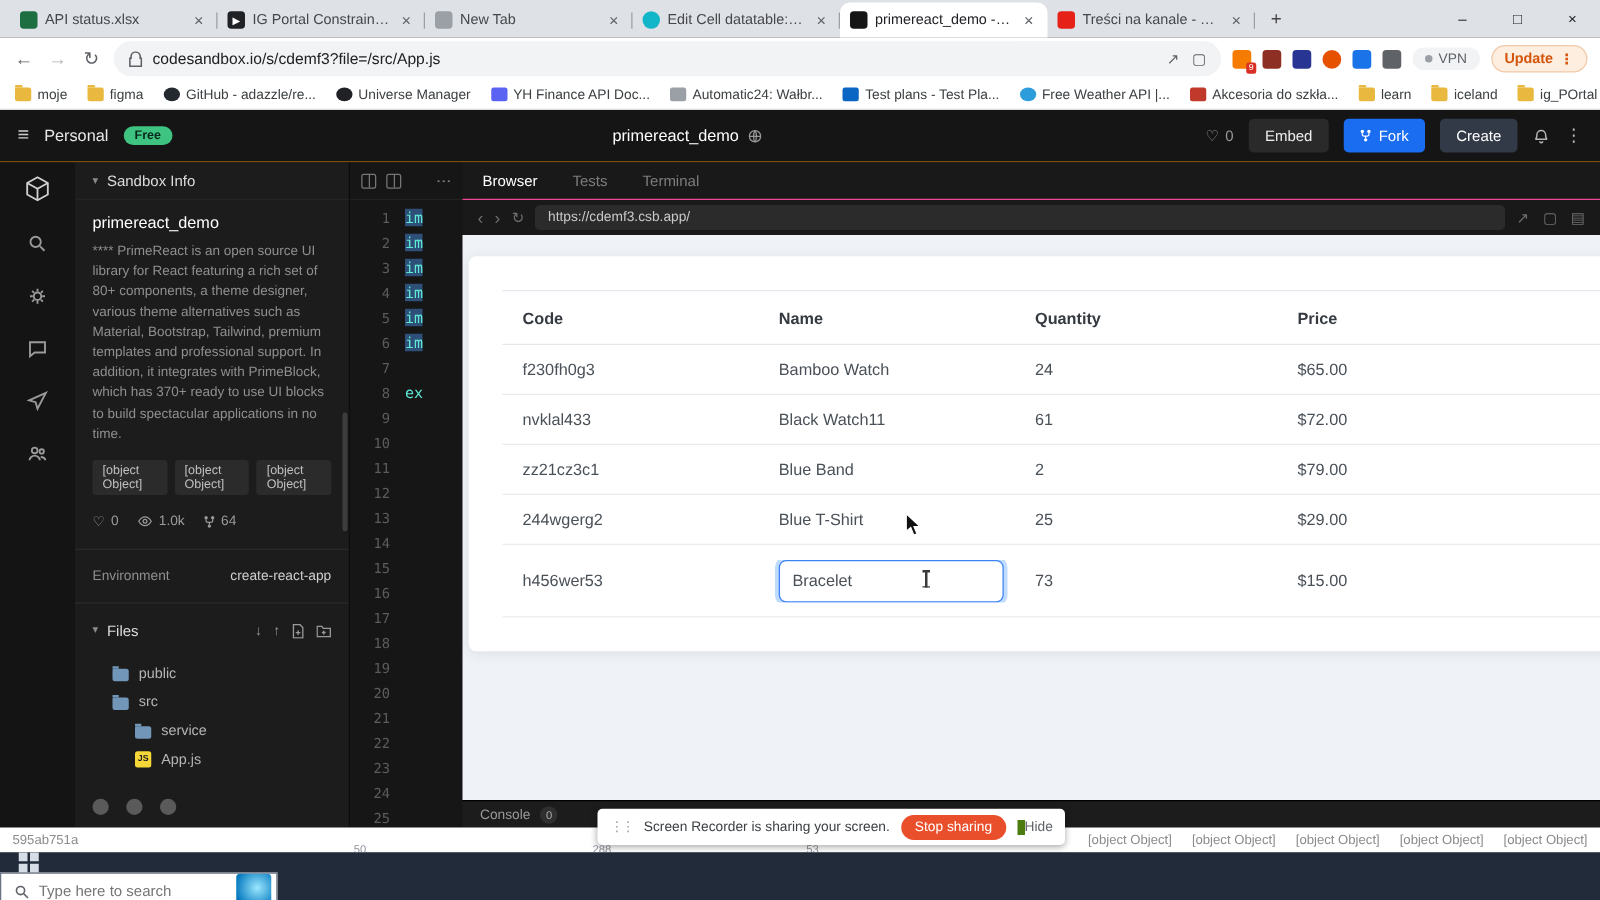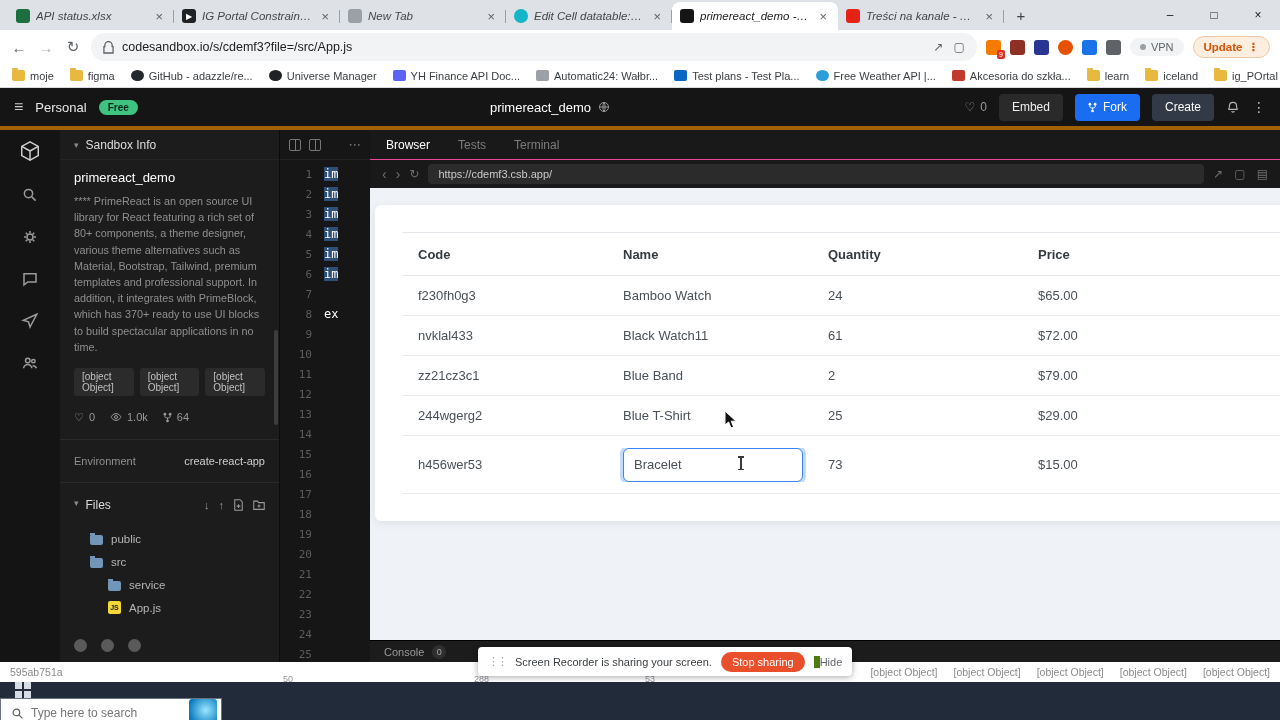--- a/index.html
+++ b/index.html
@@ -3,21 +3,21 @@
 <meta charset="utf-8">
 <style>
   * { margin:0; padding:0; box-sizing:border-box; }
   html,body { width:1280px; height:720px; }
   body { font-family:"Liberation Sans","DejaVu Sans",sans-serif; font-size:12px; overflow:hidden; background:#151515; position:relative; color:#202124; }
   .screen { position:absolute; inset:0; width:1280px; height:720px; overflow:hidden; }
 
   
   .tabstrip { position:absolute; left:0; top:0; right:0; height:30px; background:#dee1e6; display:flex; align-items:flex-end; }
   .tabs { display:flex; align-items:flex-end; padding-left:8px; min-width:0; }
-  .tab { width:166px; height:28px; display:flex; align-items:center; gap:6px; padding:0 8px; border-radius:8px 8px 0 0; color:#45474a; position:relative; min-width:0;font-style:italic; }
+  .tab { width:166px; height:28px; display:flex; align-items:center; gap:6px; padding:0 8px; border-radius:8px 8px 0 0; color:#45474a; position:relative; min-width:0; }
   .tab:not(.active)::after { content:""; position:absolute; right:0; top:8px; height:13px; width:1px; background:#9aa0a6; }
   .tab.active { background:#fff; color:#202124; }
   .favicon { width:14px; height:14px; border-radius:3px; flex:none; display:flex; align-items:center; justify-content:center; color:#fff; font-size:8px; }
   .tab-title { flex:1; white-space:nowrap; overflow:hidden; text-overflow:ellipsis; font-size:11.5px; }
   .tab-close { flex:none; width:14px; text-align:center; font-size:13px; color:#5f6368; }
   .tab-close::before { content:"\00D7"; }
   .newtab-btn { width:26px; height:26px; margin:0 0 2px 4px; font-size:15px; color:#444; display:flex; align-items:center; justify-content:center; }
   .newtab-btn::before { content:"+"; }
   .win-controls { margin-left:auto; display:flex; height:30px; }
   .win-controls span { width:44px; display:flex; align-items:center; justify-content:center; color:#202124; font-size:12px; }
@@ -39,21 +39,21 @@
   .g-kebab::before { content:"\22EE"; }
 
   
   .bookmarks { position:absolute; top:64px; left:0; right:0; height:24px; background:#fff; border-bottom:1px solid #dadce0; display:flex; align-items:center; padding:0 12px; gap:16px; overflow:hidden; }
   .bm { display:flex; align-items:center; gap:5px; color:#3c4043; font-size:11px; white-space:nowrap; flex:none; }
   .bm-icon { width:13px; height:11px; border-radius:2px; flex:none; background:#c4c8cd; }
   .bm-icon.folder { background:#e8b93e; position:relative; border-radius:1px 2px 2px 2px; }
   .bm-icon.folder::before { content:""; position:absolute; top:-2px; left:0; width:6px; height:2px; background:#e8b93e; border-radius:1px 1px 0 0; }
 
   
-  .csb-header { position:absolute; top:88px; left:0; right:0; height:42px; background:#151515; border-bottom:4px solid #a16207; display:flex; align-items:center; padding:0 14px; gap:12px; }
+  .csb-header { position:absolute; top:88px; left:0; right:0; height:42px; background:#151515; border-bottom:1px solid #a16207; display:flex; align-items:center; padding:0 14px; gap:12px; }
   .g-burger { color:#ccc; font-size:16px; } .g-burger::before { content:"\2261"; }
   .ws-name { font-size:13px; color:#e8e8e8; }
   .plan-badge { background:#3ec380; color:#06281a; font-size:10px; padding:2px 9px; border-radius:10px; font-weight:bold; }
   .csb-title-wrap { position:absolute; left:0; right:180px; display:flex; justify-content:center; align-items:center; gap:7px; pointer-events:none; }
   .csb-title { font-size:13px; color:#fff; }
   .header-right { margin-left:auto; display:flex; align-items:center; gap:12px; }
   .likes { color:#999; font-size:12px; display:flex; gap:5px; align-items:center; }
   .g-heart::before { content:"\2661"; }
   .btn { height:27px; padding:0 13px; border-radius:4px; font-size:12px; display:flex; align-items:center; gap:6px; border:none; font-family:inherit; }
   .btn-embed { background:#2a2a2a; color:#eee; }
@@ -95,21 +95,21 @@
 
   
   .editor { width:90px; background:#161616; display:flex; flex-direction:column; flex:none; }
   .editor-top { height:30px; display:flex; align-items:center; gap:8px; padding:0 9px; color:#8a8a8a; border-bottom:1px solid #222; flex:none; }
   .split-ic { width:12px; height:12px; border:1px solid #777; border-radius:2px; position:relative; flex:none; }
   .split-ic::after { content:""; position:absolute; top:0; bottom:0; left:5px; width:1px; background:#777; }
   .editor-top .g-kebab { margin-left:auto; transform:rotate(90deg); font-size:12px; }
   .editor-lines { flex:1; padding-top:4px; overflow:hidden; font-family:"DejaVu Sans Mono","Liberation Mono",monospace; }
   .eline { height:20px; display:flex; align-items:center; padding-left:4px; }
   .lnum { width:40px; text-align:right; color:#5c5c5c; flex:none; padding-right:12px; font-size:11px; }
-  .lcode { color:#ffffff; font-size:12px; white-space:pre; }
+  .lcode { color:#5eead4; font-size:12px; white-space:pre; }
   .lcode.sel { background:#2d4f78; }
 
   
   .preview { flex:1; display:flex; flex-direction:column; background:#191919; min-width:0; }
   .pv-tabs { height:30px; display:flex; align-items:center; gap:28px; padding:0 16px; border-bottom:1px solid #ec4899; flex:none; }
   .pv-tab { color:#7d7d7d; font-size:12px; }
   .pv-tab.active { color:#fff; }
   .pv-nav { height:28px; display:flex; align-items:center; gap:9px; padding:0 12px; flex:none; }
   .pv-arrow { color:#6f6f6f; font-size:14px; }
   .g-prev::before { content:"\2039"; } .g-next::before { content:"\203A"; }

